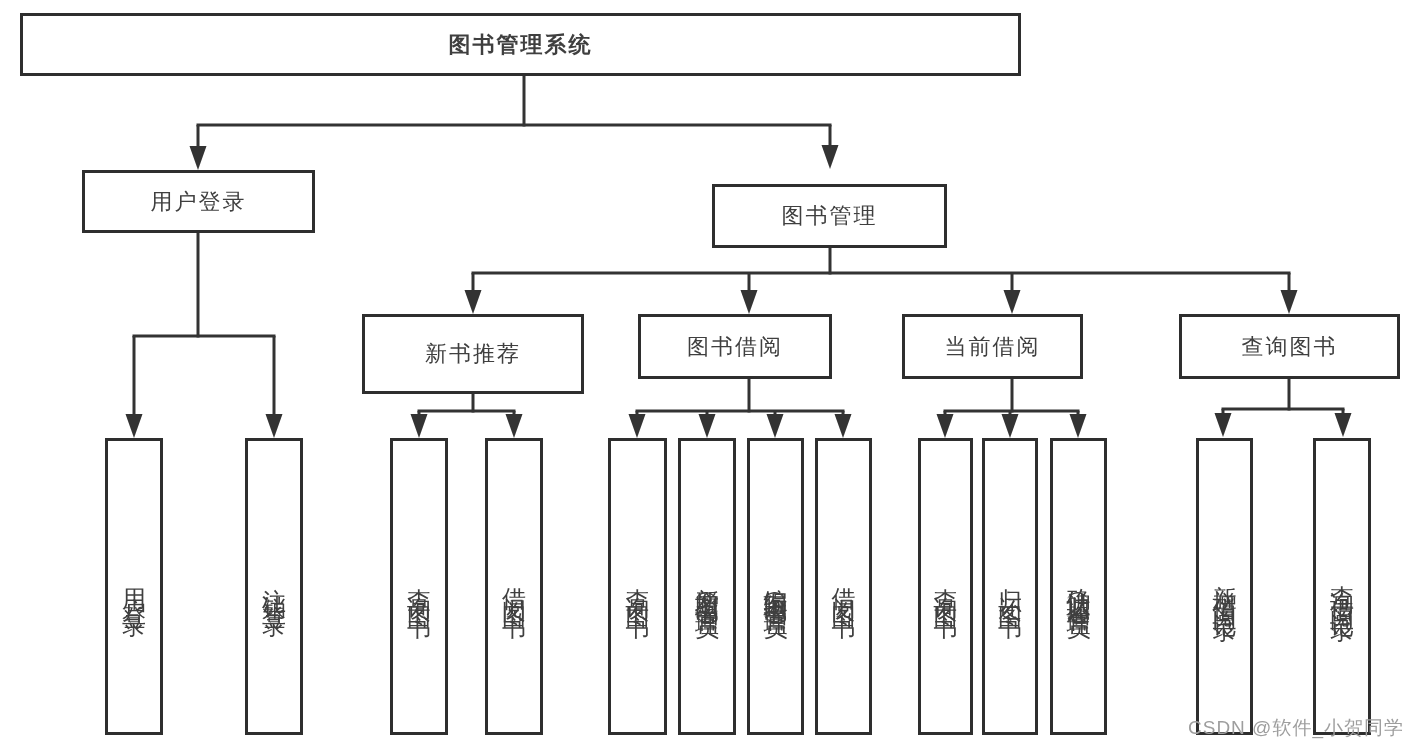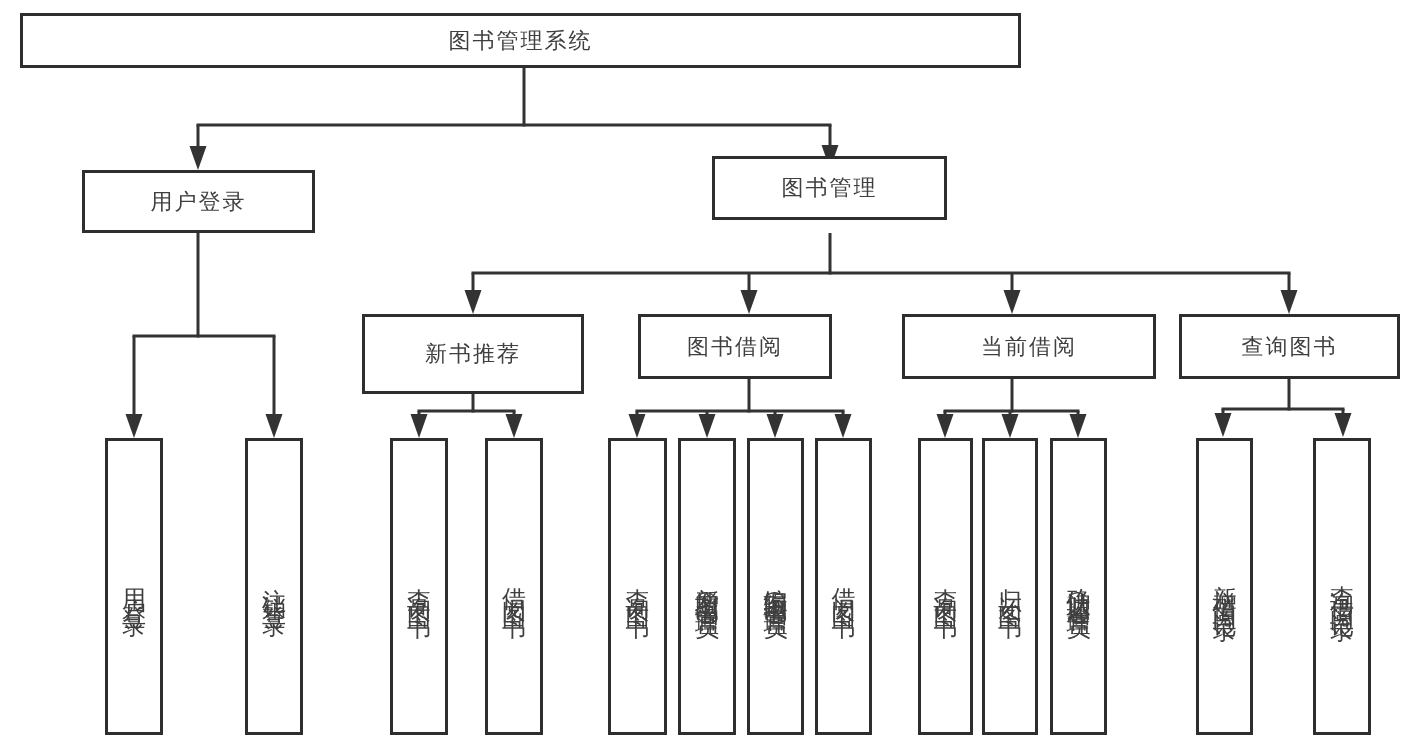--- a/index.html
+++ b/index.html
@@ -103,38 +103,38 @@
     <polygon points="1069.5,414 1086.5,414 1078,438"></polygon>
 
     <line x1="1289" y1="379" x2="1289" y2="410.5"></line>
     <line x1="1221.5" y1="409" x2="1344.5" y2="409"></line>
     <line x1="1223" y1="409" x2="1223" y2="418"></line>
     <polygon points="1214.5,413 1231.5,413 1223,437"></polygon>
     <line x1="1343" y1="409" x2="1343" y2="418"></line>
     <polygon points="1334.5,413 1351.5,413 1343,437"></polygon>
   </svg>
 
-  <div class="box hbox" style="left:20px;top:13px;width:1001px;height:55px;">
+  <div class="box hbox" style="left:20px;top:13px;width:1001px;height:63px;font-weight:bold;">
     <span>图书管理系统</span>
   </div>
 
   <div class="box hbox" style="left:82px;top:170px;width:233px;height:63px;">
     <span>用户登录</span>
   </div>
-  <div class="box hbox" style="left:712px;top:156px;width:235px;height:64px;">
+  <div class="box hbox" style="left:712px;top:184px;width:235px;height:64px;">
     <span>图书管理</span>
   </div>
 
   <div class="box hbox" style="left:362px;top:314px;width:222px;height:80px;">
     <span>新书推荐</span>
   </div>
   <div class="box hbox" style="left:638px;top:314px;width:194px;height:65px;">
     <span>图书借阅</span>
   </div>
-  <div class="box hbox" style="left:902px;top:314px;width:254px;height:65px;">
+  <div class="box hbox" style="left:902px;top:314px;width:181px;height:65px;">
     <span>当前借阅</span>
   </div>
   <div class="box hbox" style="left:1179px;top:314px;width:221px;height:65px;">
     <span>查询图书</span>
   </div>
 
   <div class="box vbox sp4" style="left:105px;top:438px;width:58px;height:297px;">
     <span>用户登录</span>
   </div>
   <div class="box vbox sp4" style="left:245px;top:438px;width:58px;height:297px;">
@@ -171,14 +171,15 @@
     <span>确认归还（管理员）</span>
   </div>
 
   <div class="box vbox sp6" style="left:1196px;top:438px;width:57px;height:297px;">
     <span>新增借阅记录</span>
   </div>
   <div class="box vbox sp6" style="left:1313px;top:438px;width:58px;height:297px;">
     <span>查询借阅记录</span>
   </div>
 
+  <div class="watermark">CSDN @软件_小贺同学</div>
 
 </div>
 
 </body></html>

